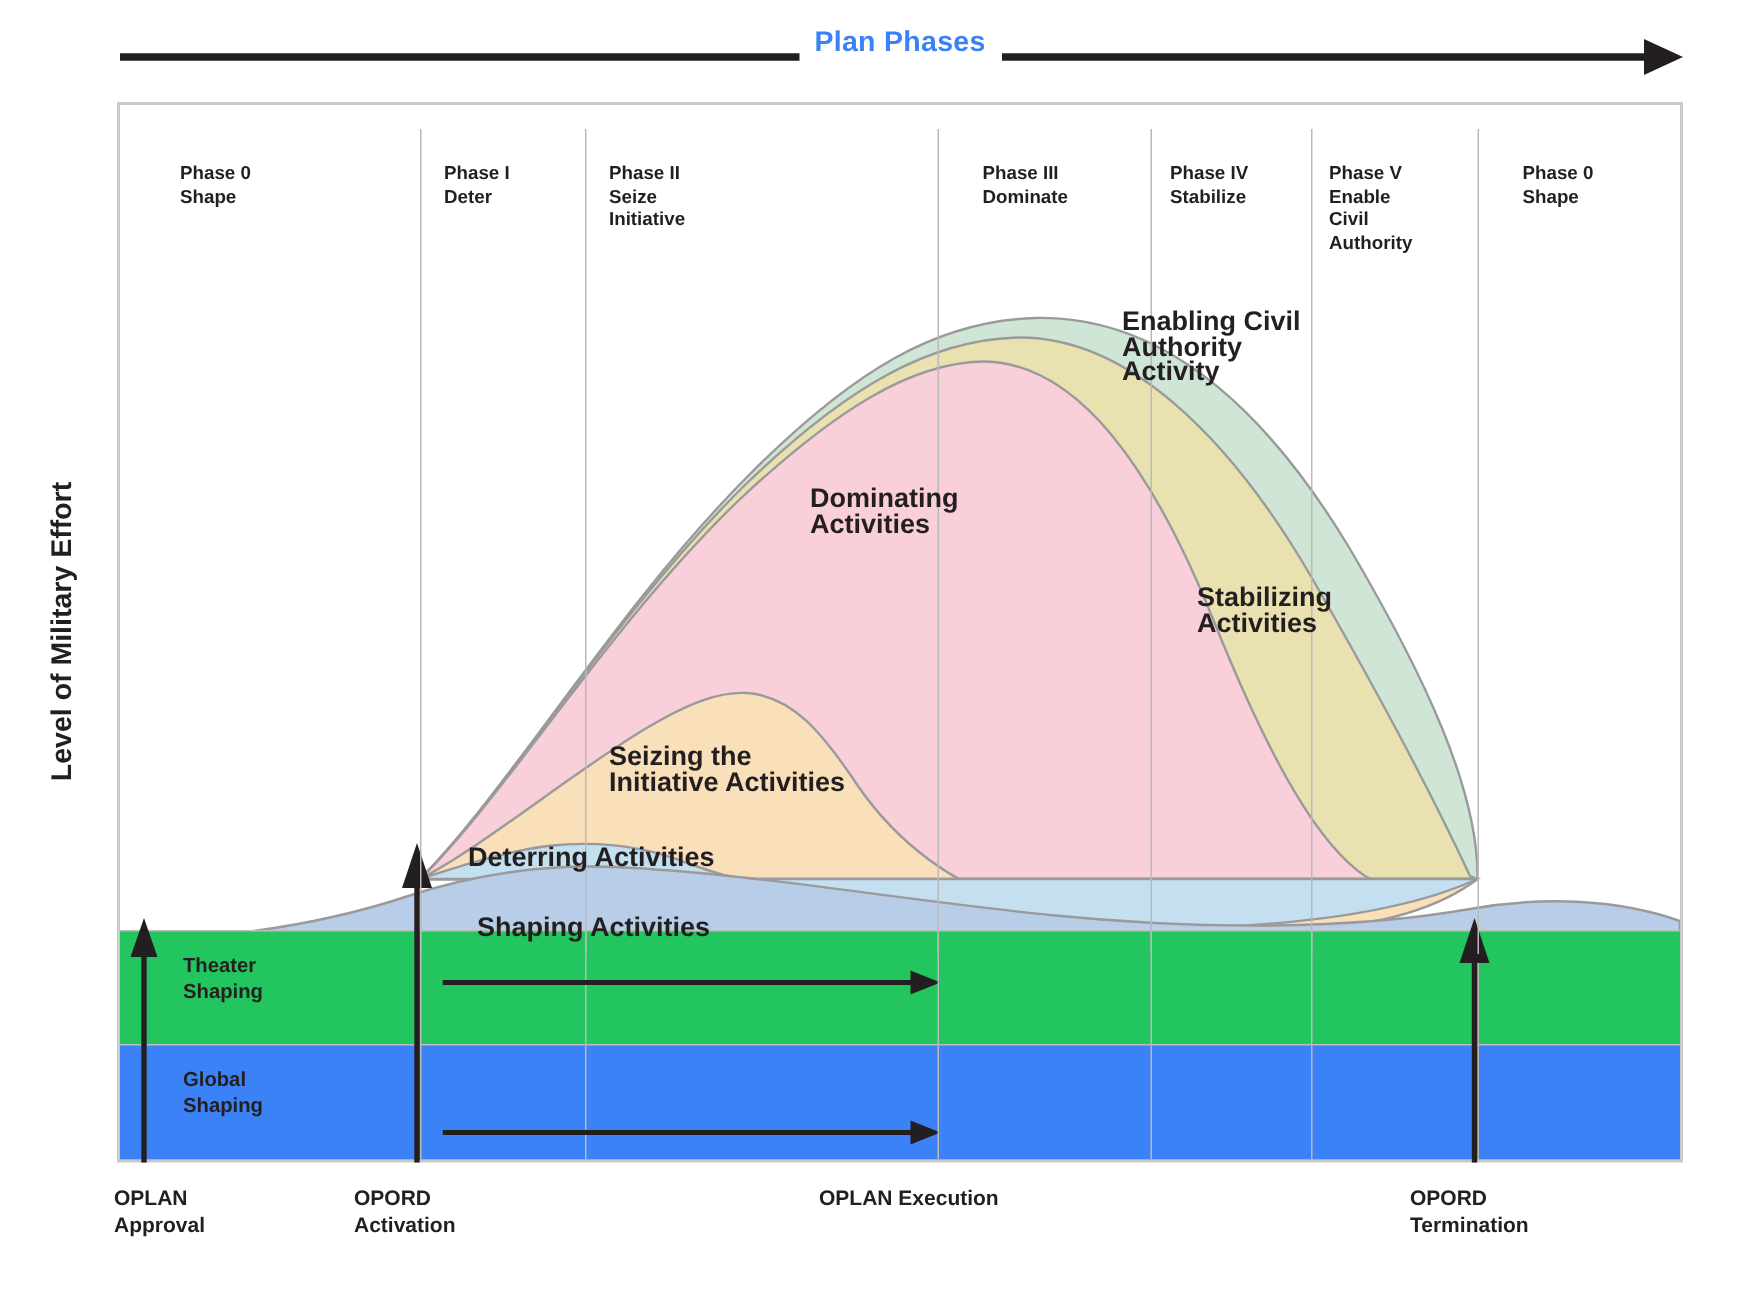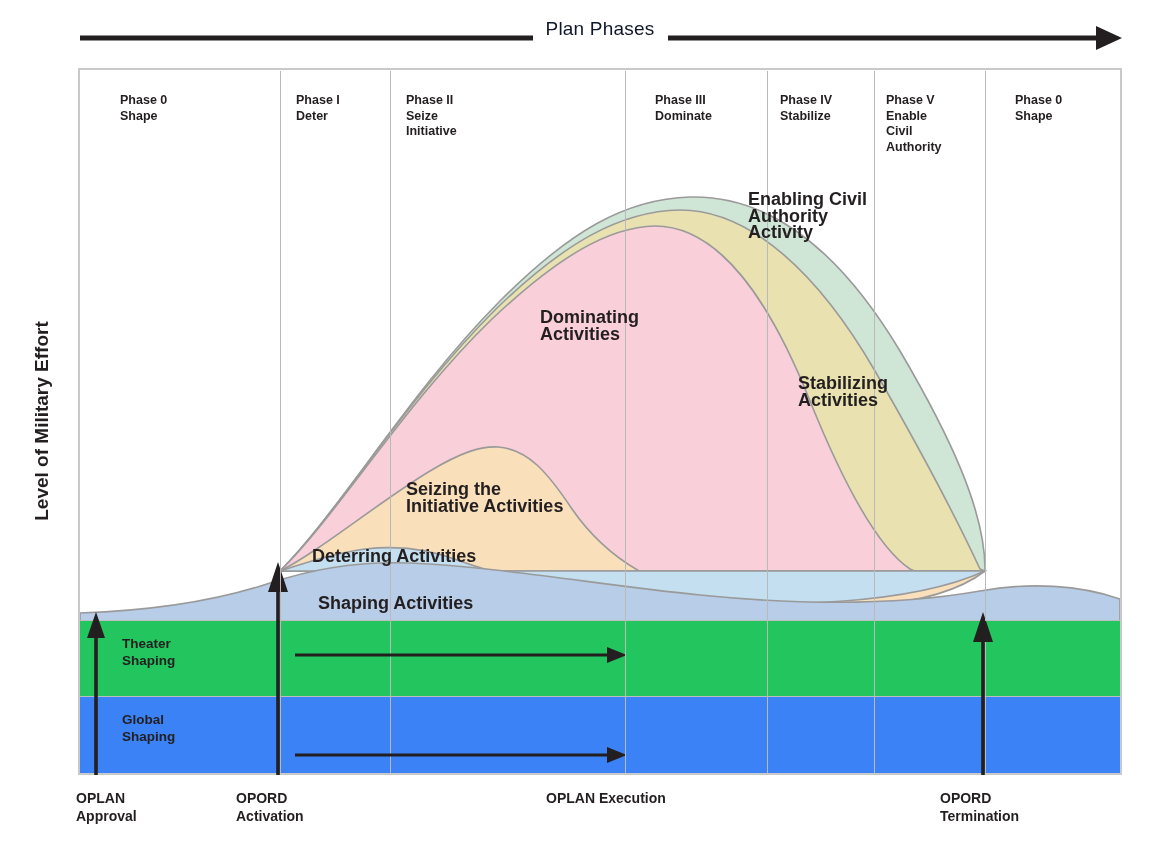--- a/index.html
+++ b/index.html
@@ -22,22 +22,22 @@
   #top-arrow-band {
     position: absolute;
     left: 78px; top: 18px;
     width: 1044px; height: 40px;
   }
   #plan-phases-title {
     position: absolute;
     left: 50%; top: 0px;
     transform: translateX(-50%);
     font-size: 19px;
-    font-weight: normal;
-    color: #0f172a;
+    font-weight: bold;
+    color: #3b82f6;
     white-space: nowrap;
     letter-spacing: 0.2px;
     text-align: center;
   }
 
   
   #y-axis-label {
     position: absolute;
     left: -108px;
     top: 410px;
@@ -56,21 +56,21 @@
     position: absolute;
     left: 78px; top: 68px;
     width: 1044px; height: 707px;
     border: 2px solid #c9c9c9;
     background: #ffffff;
   }
 
   
   #plot-area {
     position: absolute;
-    left: 0; top: 1px;
+    left: 0; top: 16px;
     width: 1040px; height: 550px;
     overflow: hidden;
   }
   #plot-svg { position: absolute; left: 0; top: 0; }
 
   
   .phase-divider {
     position: absolute;
     top: 0;
     width: 1px;

